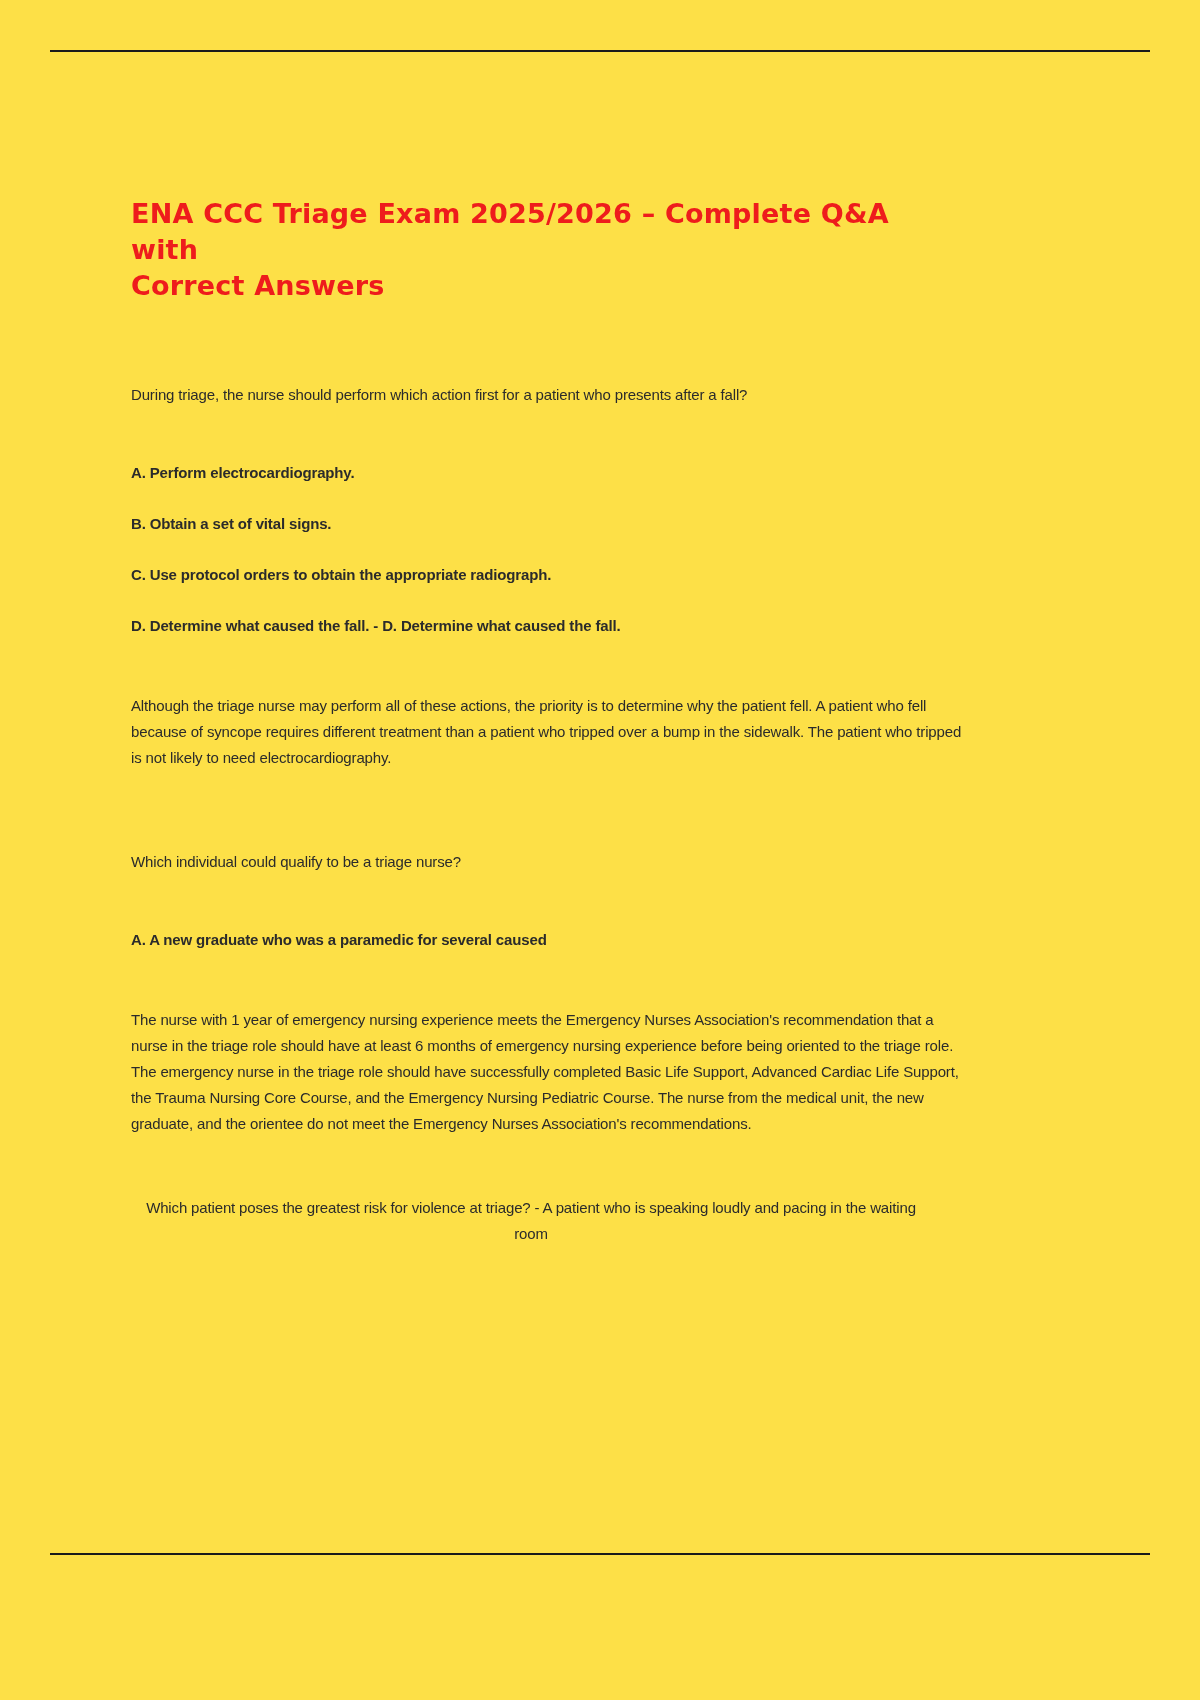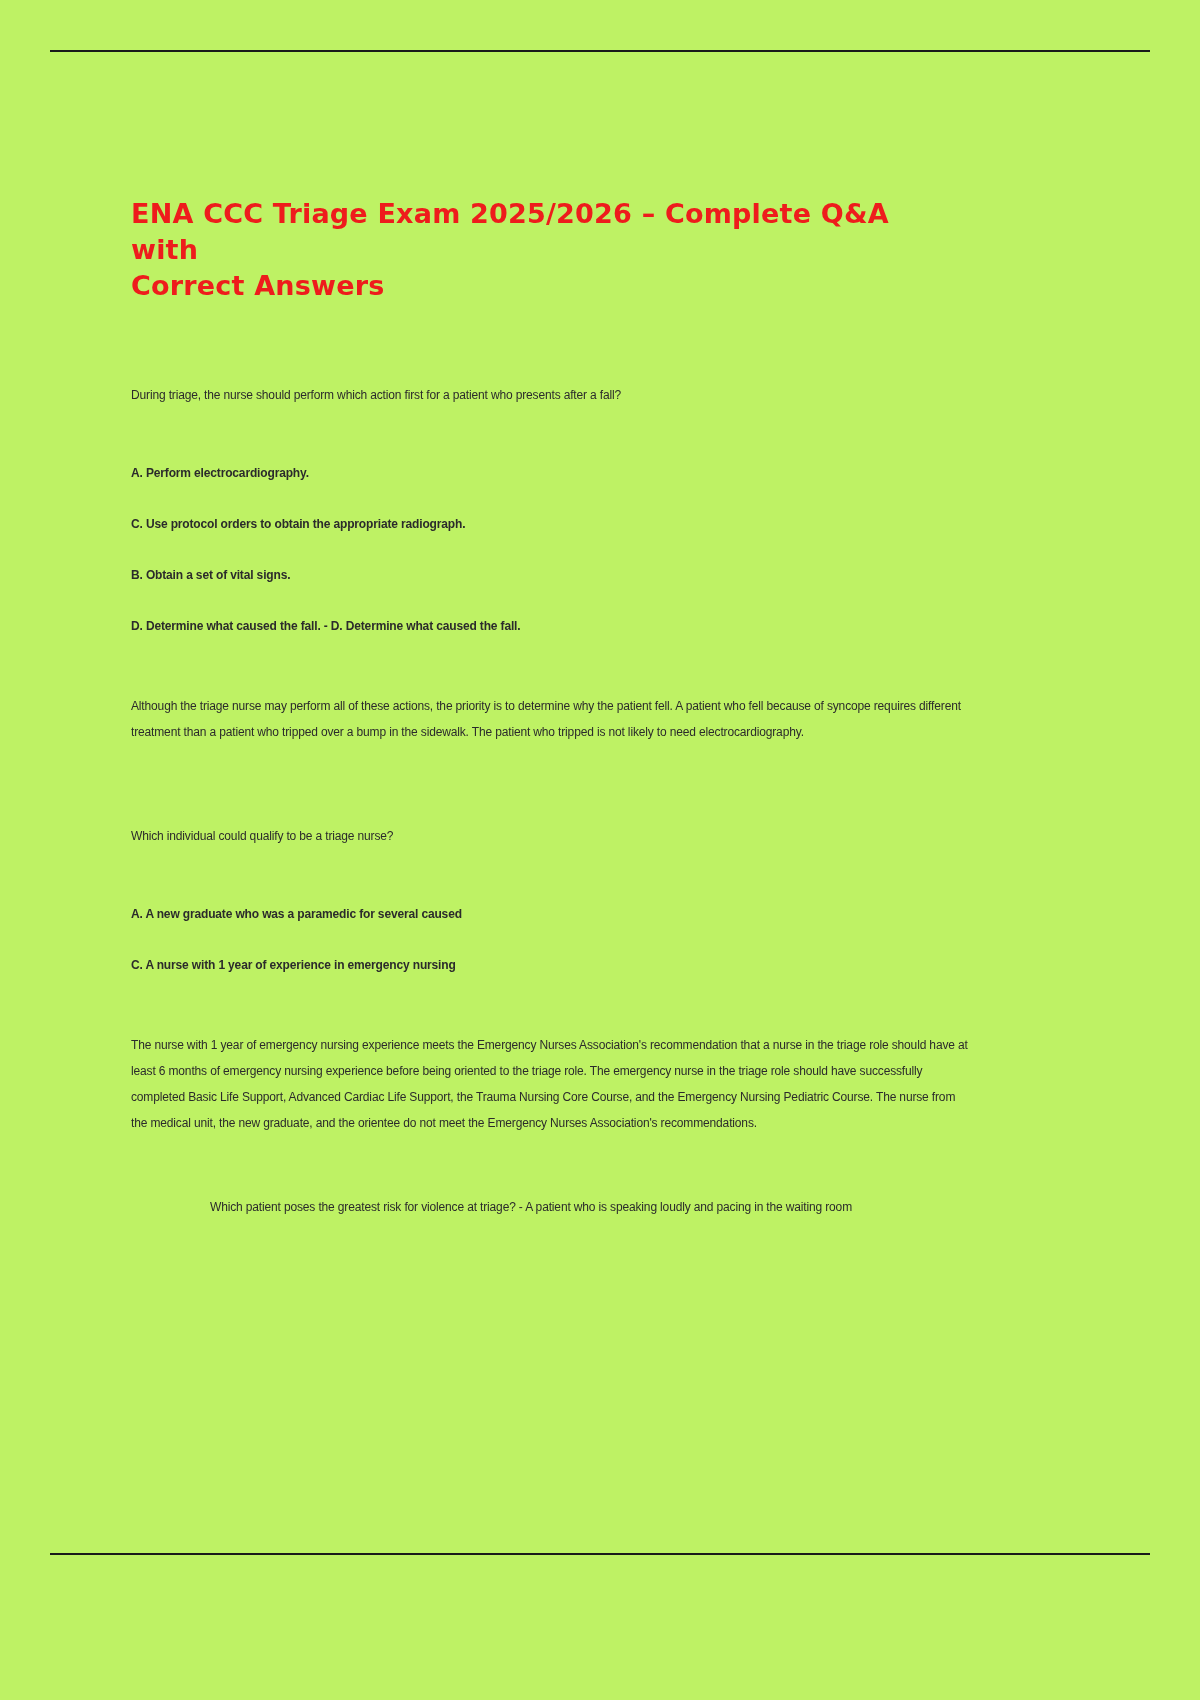--- a/index.html
+++ b/index.html
@@ -10,21 +10,21 @@
   body {
     width: 1200px;
     height: 1700px;
     font-family: "Liberation Sans", sans-serif;
     -webkit-font-smoothing: antialiased;
   }
   .page {
     position: relative;
     width: 1200px;
     height: 1700px;
-    background: #bef264;
+    background: #fde047;
     box-sizing: border-box;
     overflow: hidden;
   }
   .rule {
     position: absolute;
     left: 50px;
     right: 50px;
     height: 0;
     border-top: 2px solid #1a1a1a;
   }
@@ -45,21 +45,21 @@
     font-size: 27px;
     line-height: 36px;
     letter-spacing: 0.2px;
     margin: 0 0 0 0;
     width: 790px;
   }
 
   .body-text {
     color: #2b2b2b;
     font-family: "Liberation Sans", sans-serif;
-    font-size: 12px;
+    font-size: 15px;
     line-height: 26px;
     letter-spacing: -0.15px;
     margin: 0;
   }
 
   .q-stem { margin-top: 78px; }
 
   .options { margin-top: 52px; }
   .option { margin-top: 25px; font-weight: bold; }
   .option:first-child { margin-top: 0; }
@@ -86,32 +86,31 @@
 
     <h1 class="doc-title" style="color: rgb(238, 28, 28);">
       <span style="display: block;">ENA CCC Triage Exam 2025/2026 – Complete Q&amp;A with</span>
       <span style="display: block;">Correct Answers</span>
     </h1>
 
     <p class="body-text q-stem" style="color: rgb(43, 43, 43);">During triage, the nurse should perform which action first for a patient who presents after a fall?</p>
 
     <div class="options">
       <p class="body-text option" style="color: rgb(43, 43, 43);">A. Perform electrocardiography.</p>
+      <p class="body-text option" style="color: rgb(43, 43, 43);">B. Obtain a set of vital signs.</p>
       <p class="body-text option" style="color: rgb(43, 43, 43);">C. Use protocol orders to obtain the appropriate radiograph.</p>
-      <p class="body-text option" style="color: rgb(43, 43, 43);">B. Obtain a set of vital signs.</p>
       <p class="body-text option" style="color: rgb(43, 43, 43);">D. Determine what caused the fall. - D. Determine what caused the fall.</p>
     </div>
 
     <p class="body-text explanation" style="color: rgb(43, 43, 43);">Although the triage nurse may perform all of these actions, the priority is to determine why the patient fell. A patient who fell because of syncope requires different treatment than a patient who tripped over a bump in the sidewalk. The patient who tripped is not likely to need electrocardiography.</p>
 
     <p class="body-text q-stem" style="color: rgb(43, 43, 43);">Which individual could qualify to be a triage nurse?</p>
 
     <div class="options">
       <p class="body-text option" style="color: rgb(43, 43, 43);">A. A new graduate who was a paramedic for several caused</p>
-      <p class="body-text option" style="color: rgb(43, 43, 43);">C. A nurse with 1 year of experience in emergency nursing</p>
     </div>
 
     <p class="body-text explanation" style="color: rgb(43, 43, 43);">The nurse with 1 year of emergency nursing experience meets the Emergency Nurses Association's recommendation that a nurse in the triage role should have at least 6 months of emergency nursing experience before being oriented to the triage role. The emergency nurse in the triage role should have successfully completed Basic Life Support, Advanced Cardiac Life Support, the Trauma Nursing Core Course, and the Emergency Nursing Pediatric Course. The nurse from the medical unit, the new graduate, and the orientee do not meet the Emergency Nurses Association's recommendations.</p>
 
     <p class="body-text final-qa" style="color: rgb(43, 43, 43); text-align: center;">Which patient poses the greatest risk for violence at triage? - A patient who is speaking loudly and pacing in the waiting room</p>
 
   </div>
 </div>
 
 </body></html>

